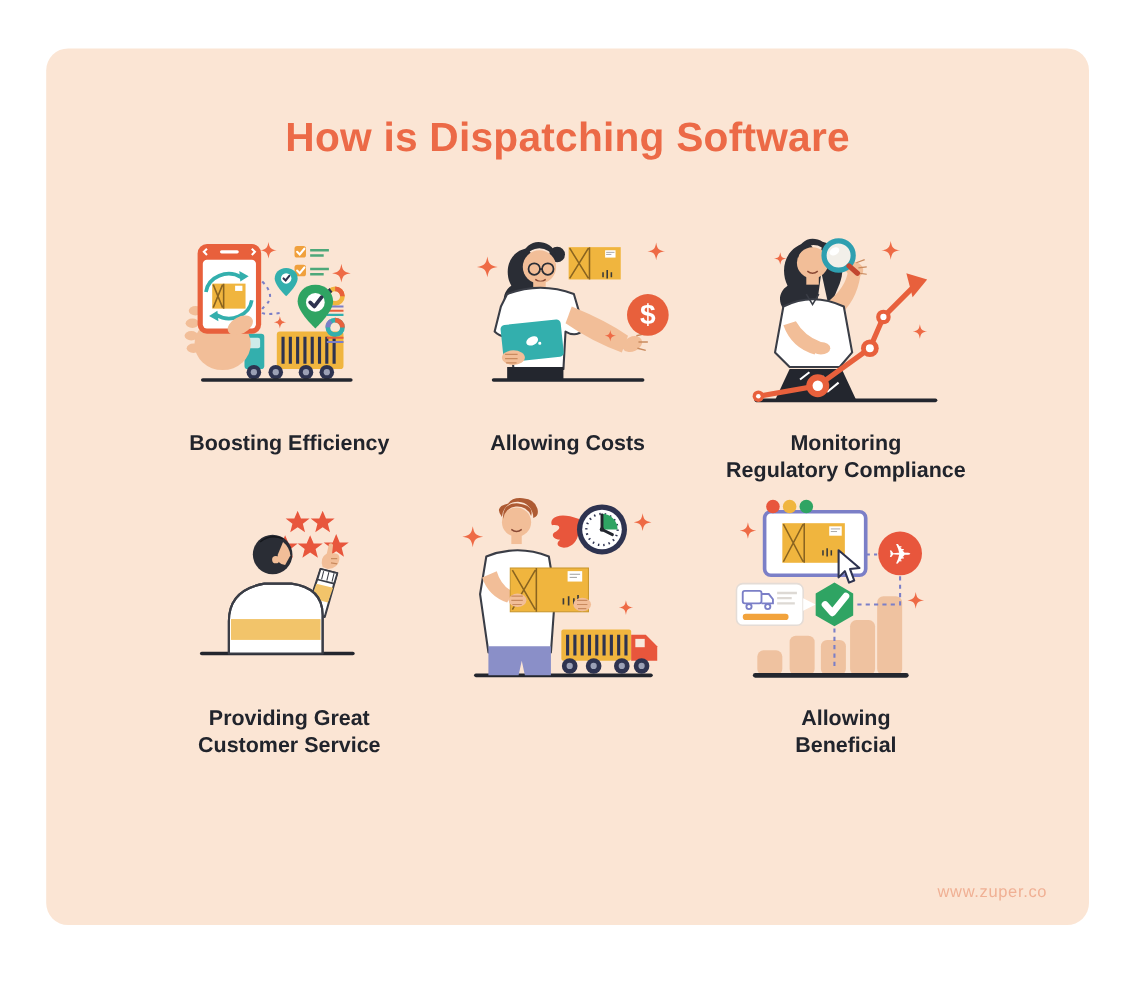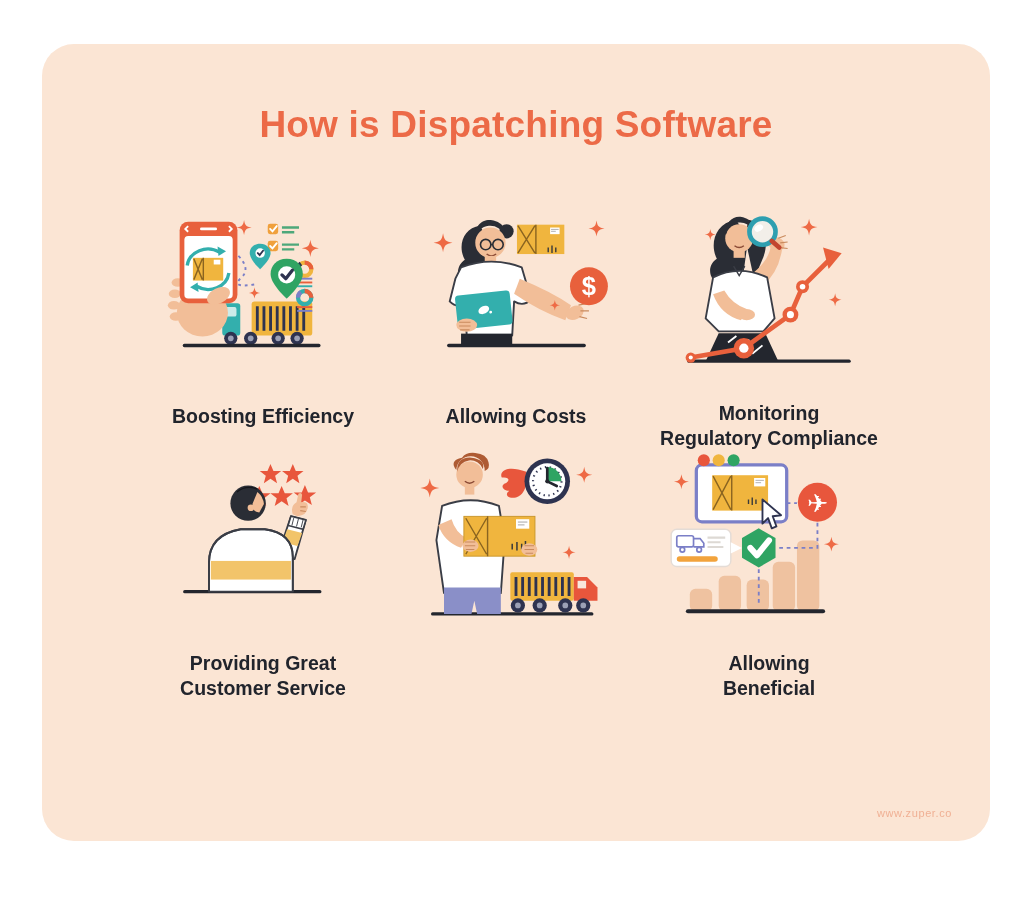--- a/index.html
+++ b/index.html
@@ -8,48 +8,48 @@
     width: 1024px; height: 901px;
     background: var(--c-page-background, #ffffff);
     font-family: "Liberation Sans", sans-serif;
     position: relative;
     overflow: hidden;
   }
   .card {
     position: absolute; left: 42px; top: 44px;
     width: 948px; height: 797px;
     background: var(--c-card-background, #FBE5D4);
-    border-radius: 32px;
+    border-radius: 20px;
   }
   .title {
     margin: 56px 0 0 0;
     text-align: center;
     font-size: 37px; line-height: 49px; font-weight: 700;
     color: var(--c-title, #EC6A47);
     letter-spacing: 0.2px;
   }
   .title span { display: block; }
   .grid {
     margin-top: 52px;
     display: grid;
     grid-template-columns: repeat(3, 253px);
     justify-content: center;
   }
   .cell { height: 250px; display: flex; flex-direction: column; align-items: center; }
   .ill { width: 212px; height: 180px; display: block; }
   .item-label {
-    margin-top: 23px;
+    margin-top: 10px;
     font-size: 19.5px; font-weight: 700; line-height: 25px;
     color: var(--c-label, #21242C);
     text-align: center;
     white-space: pre-line;
   }
   .footer-url {
     position: absolute; right: 38px; bottom: 22px;
-    font-size: 11px; letter-spacing: 0.6px;
+    font-size: 15px; letter-spacing: 0.6px;
     color: var(--c-url-text, #F0B094);
   }
 </style>
 </head>
 <body>
 
 <svg width="0" height="0" style="position:absolute" aria-hidden="true">
   <defs>
     <path id="spark" d="M0,-10 C1.3,-2.6 2.6,-1.3 10,0 C2.6,1.3 1.3,2.6 0,10 C-1.3,2.6 -2.6,1.3 -10,0 C-2.6,-1.3 -1.3,-2.6 0,-10 Z"></path>
     <path id="star5" d="M0,-11 L3.2,-3.4 L11.5,-3.4 L5,1.6 L7.1,9.6 L0,4.8 L-7.1,9.6 L-5,1.6 L-11.5,-3.4 L-3.2,-3.4 Z"></path>

